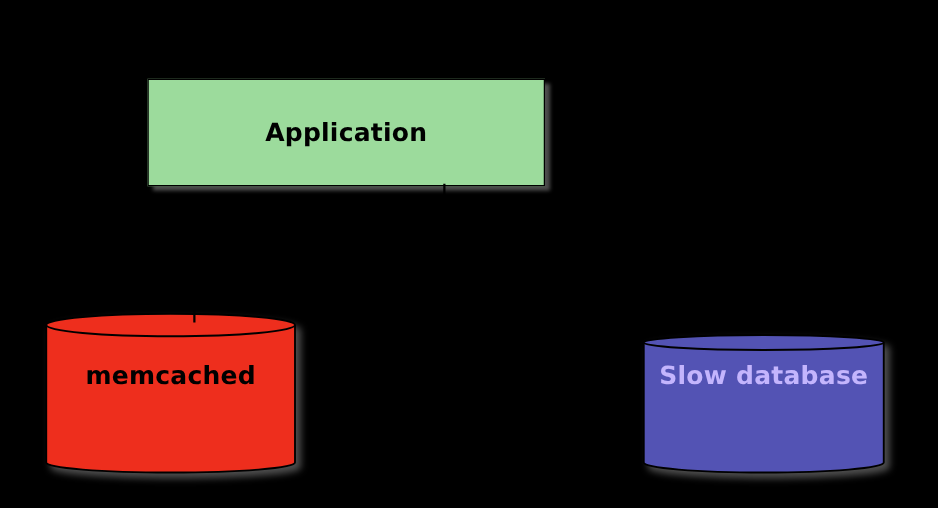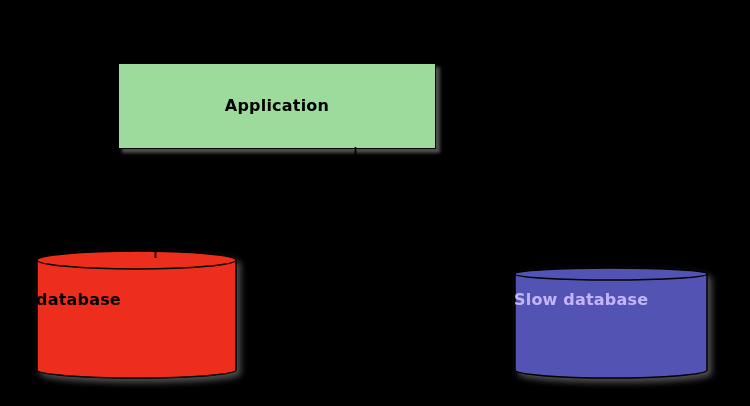--- a/index.html
+++ b/index.html
@@ -5,22 +5,23 @@
   html,body{margin:0;padding:0;background:#000;}
   #canvas{
     position:relative;
     width:750px;height:406px;
     background:#000;
     overflow:hidden;
     font-family:"DejaVu Sans","Liberation Sans",sans-serif;
   }
   .node-label{
     font-weight:bold;
-    font-size:16px;
+    font-size:20px;
     line-height:22px;
+    text-align:center;
     letter-spacing:0.2px;
     white-space:nowrap;
   }
   
   #app-box{
     position:absolute;
     left:118px;top:63px;
     width:316px;height:84px;
     border:1px solid #000;
     box-shadow:4px 4px 3px #4e4e4e;
@@ -47,21 +48,21 @@
 
   <div id="app-box" style="background: rgb(156, 219, 156);">
     <span class="node-label" style="color: rgb(0, 0, 0);">Application</span>
   </div>
 
   <div class="cylinder" id="cyl-memcached">
     <svg width="201" height="131" viewBox="0 0 201 131">
       <path d="M 1,10 A 99.5,9 0 0 1 200,10 L 200,120 A 99.5,8 0 0 1 1,120 Z" stroke="#000" stroke-width="1.5" fill="#ee2e1d"></path>
       <path d="M 1,10 A 99.5,9 0 0 0 200,10" fill="none" stroke="#000" stroke-width="1.5"></path>
     </svg>
-    <span class="node-label" style="color: rgb(0, 0, 0);">database</span>
+    <span class="node-label" style="color: rgb(0, 0, 0);">memcached</span>
   </div>
 
   <div class="cylinder" id="cyl-slowdb">
     <svg width="194" height="115" viewBox="0 0 194 115">
       <path d="M 1,7 A 96,6 0 0 1 193,7 L 193,103 A 96,8 0 0 1 1,103 Z" stroke="#000" stroke-width="1.5" fill="#5353b4"></path>
       <path d="M 1,7 A 96,6 0 0 0 193,7" fill="none" stroke="#000" stroke-width="1.5"></path>
     </svg>
     <span class="node-label" style="color: #c4b5fd;">Slow database</span>
   </div>
 

